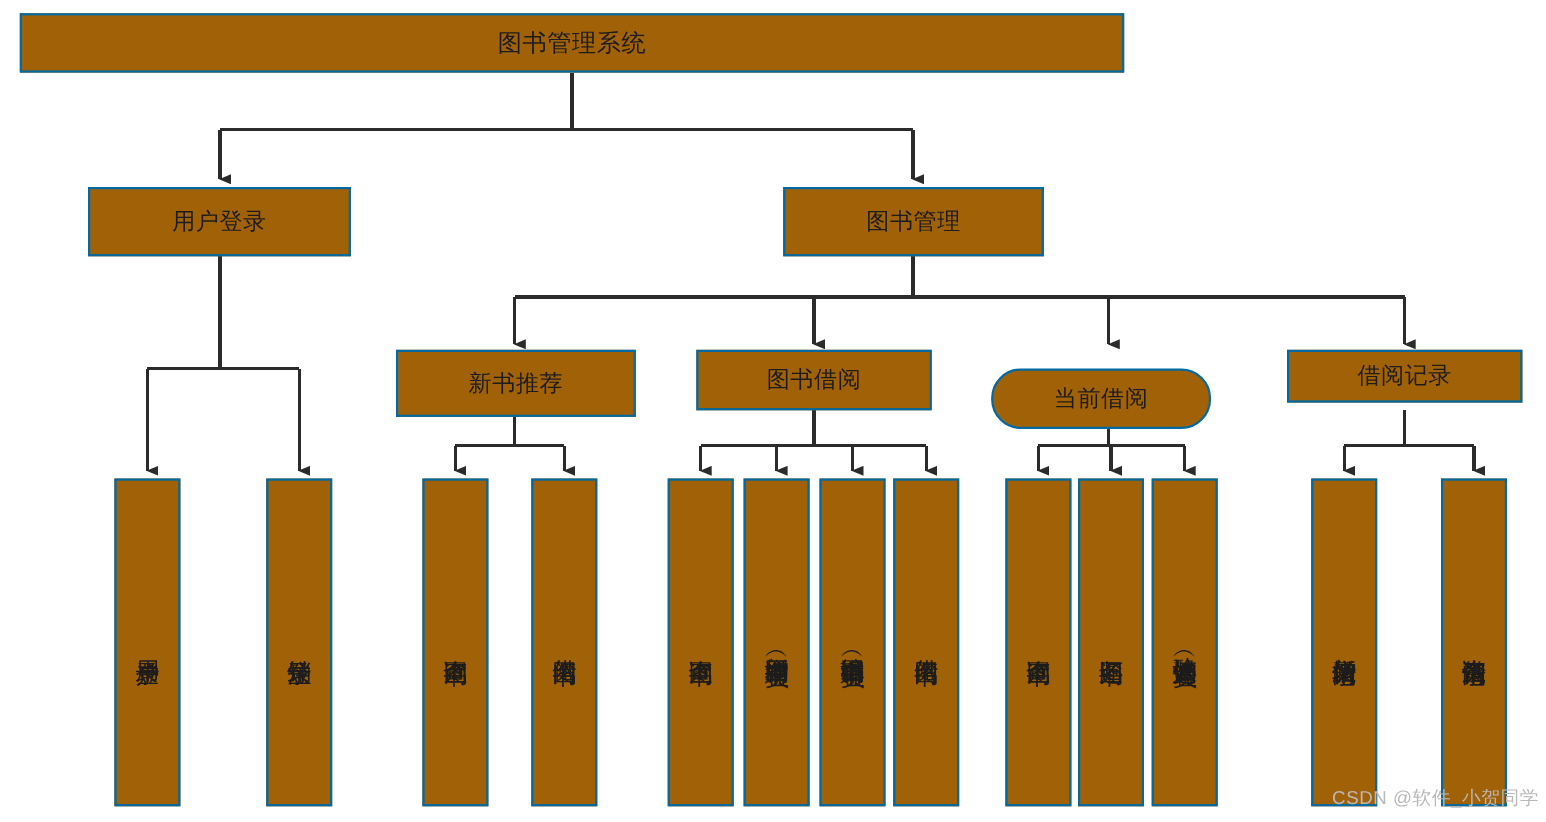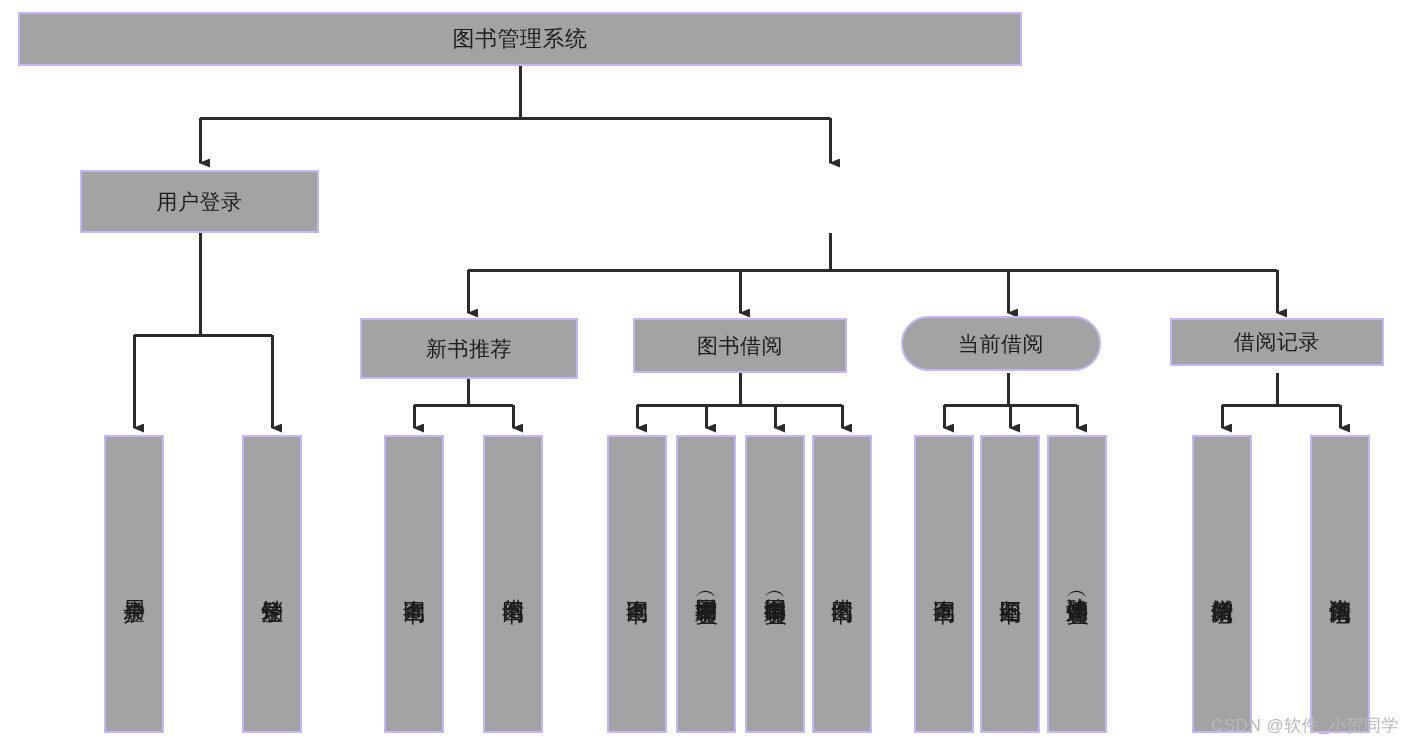--- a/index.html
+++ b/index.html
@@ -22,22 +22,22 @@
     position: absolute;
     left: 0;
     top: 0;
     width: 1405px;
     height: 747px;
     pointer-events: none;
   }
   .node {
     position: absolute;
     box-sizing: border-box;
-    border: 2px solid #c4b5fd;
-    background: #a3a3a3;
+    border: 2px solid #0369a1;
+    background: #a16207;
     display: flex;
     align-items: center;
     justify-content: center;
     color: #1c1c1c;
   }
   .node-h {
     font-size: 21px;
     line-height: 1.1;
     letter-spacing: 0.5px;
     white-space: nowrap;
@@ -114,24 +114,25 @@
       <path d="M1277,373 L1277,405"></path>
       <path d="M1222,405 L1340,405"></path>
       <path d="M1222,405 L1222,428" marker-end="url(#arrowhead)"></path>
       <path d="M1340,405 L1340,428" marker-end="url(#arrowhead)"></path>
     </g>
   </svg>
 
   <div class="node node-h node-title" style="left:18px; top:12px; width:1004px; height:54px;">图书管理系统</div>
 
   <div class="node node-h" style="left:80px; top:170px; width:239px; height:63px;">用户登录</div>
+  <div class="node node-h" style="left:712px; top:170px; width:237px; height:63px;">图书管理</div>
 
   <div class="node node-h" style="left:360px; top:318px; width:218px; height:61px;">新书推荐</div>
   <div class="node node-h" style="left:633px; top:318px; width:214px; height:55px;">图书借阅</div>
-  <div class="node node-h" style="left:901px; top:316px; width:200px; height:55px;border-radius:27px;">当前借阅</div>
+  <div class="node node-h" style="left:901px; top:335px; width:200px; height:55px;border-radius:27px;">当前借阅</div>
   <div class="node node-h" style="left:1170px; top:318px; width:214px; height:48px;">借阅记录</div>
 
   <div class="node node-v" style="left:104px; top:435px; width:60px; height:298px;">用户登录</div>
   <div class="node node-v" style="left:242px; top:435px; width:60px; height:298px;">注销登录</div>
 
   <div class="node node-v" style="left:384px; top:435px; width:60px; height:298px;">查询图书</div>
   <div class="node node-v" style="left:483px; top:435px; width:60px; height:298px;">借阅图书</div>
 
   <div class="node node-v" style="left:607px; top:435px; width:60px; height:298px;">查询图书</div>
   <div class="node node-v" style="left:676px; top:435px; width:60px; height:298px;">新增图书（管理员）</div>

